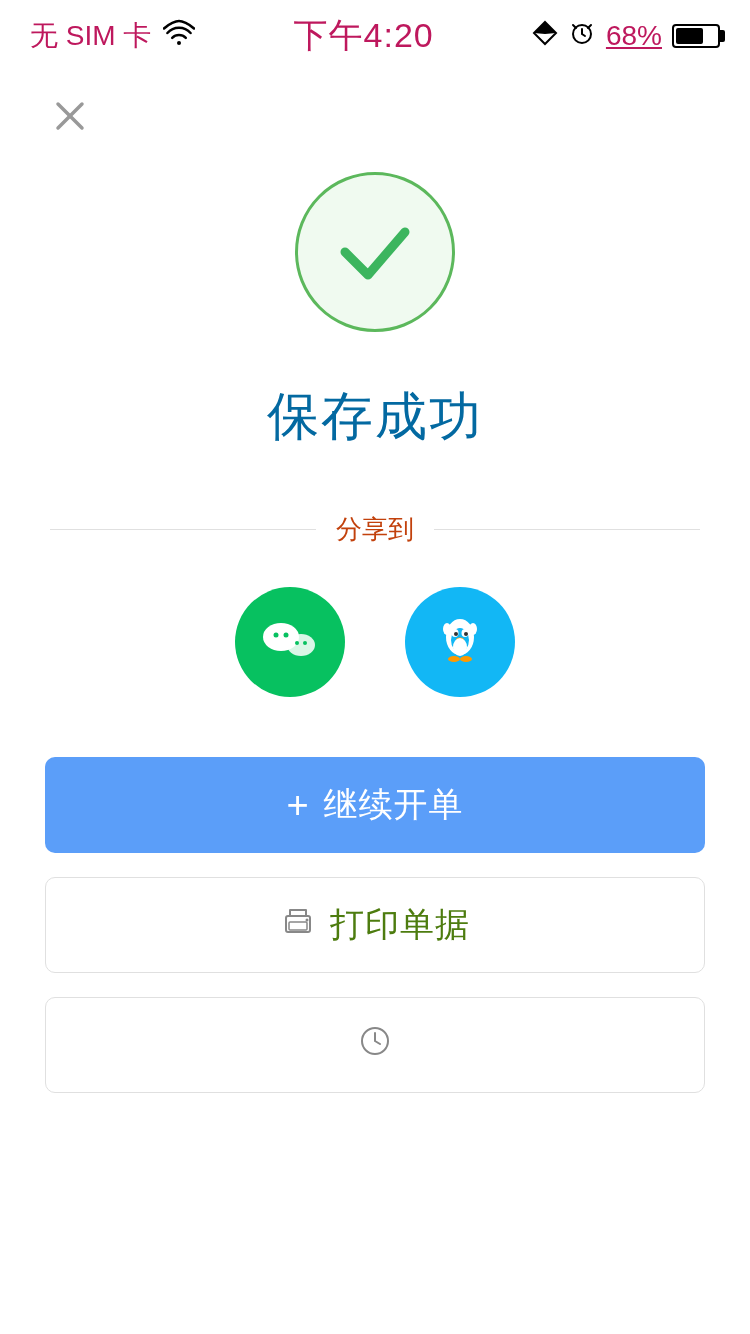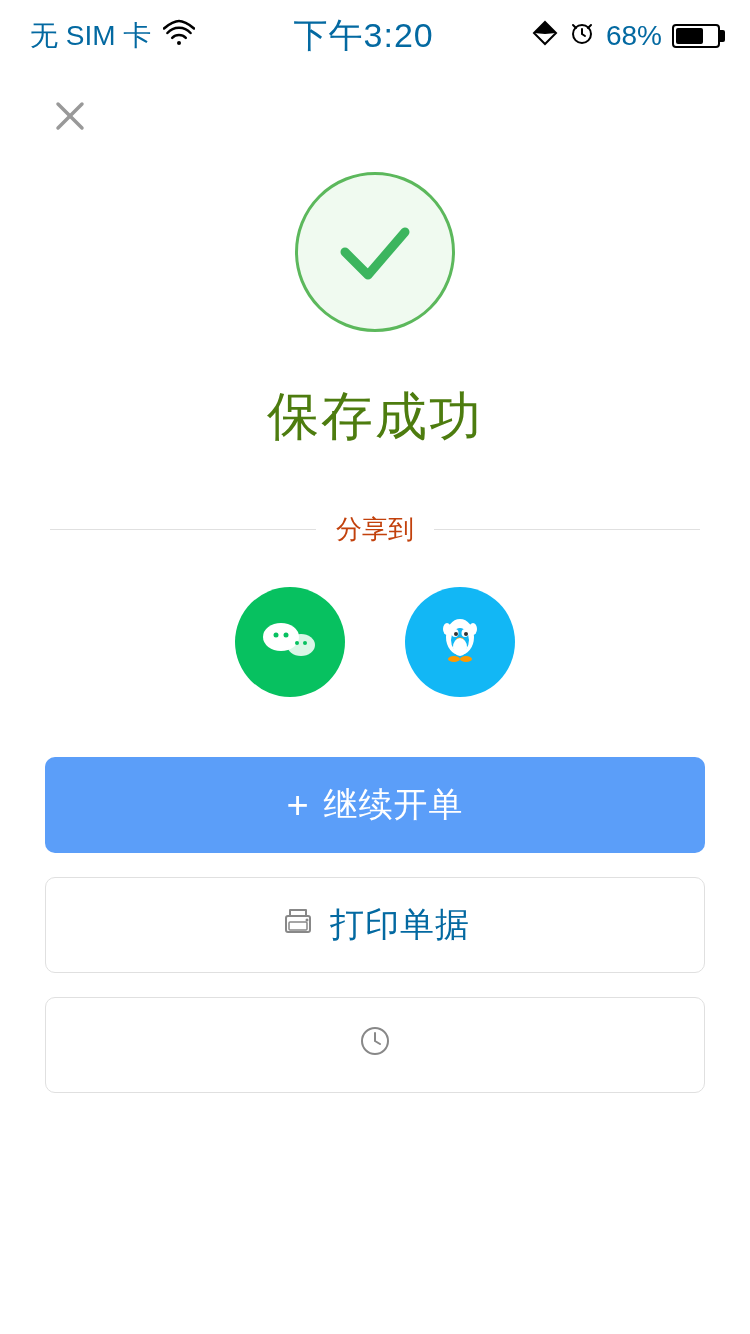--- a/index.html
+++ b/index.html
@@ -15,38 +15,39 @@
     
     .status-bar {
       width: 100%;
       height: 72px;
       background: #ffffff;
       display: flex;
       align-items: center;
       justify-content: space-between;
       padding: 0 30px;
       font-size: 28px;
-      color: #0369a1;
+      color: #be185d;
     }
     .status-left {
       display: flex;
       align-items: center;
       gap: 12px;
       font-size: 28px;
     }
     .status-center {
       font-size: 34px;
       font-weight: 500;
       letter-spacing: 1px;
     }
     .status-right {
       display: flex;
       align-items: center;
       gap: 10px;
       font-size: 28px;
+      text-decoration: underline;
     }
     .battery-outline {
       width: 48px;
       height: 24px;
       border: 2px solid #000;
       border-radius: 4px;
       position: relative;
       display: flex;
       align-items: center;
       padding: 2px;
@@ -108,21 +109,21 @@
     }
     .success-circle svg {
       width: 90px;
       height: 90px;
     }
 
     
     .success-title {
       font-size: 52px;
       font-weight: 400;
-      color: #4d7c0f;
+      color: #0369a1;
       margin-bottom: 60px;
       letter-spacing: 2px;
     }
 
     
     .share-section {
       width: 100%;
       display: flex;
       flex-direction: column;
       align-items: center;
@@ -205,21 +206,21 @@
       gap: 14px;
       cursor: pointer;
       letter-spacing: 1px;
     }
     .btn-secondary {
       width: 100%;
       height: 96px;
       background: #fff;
       border: 1px solid #e0e0e0;
       border-radius: 10px;
-      color: #0369a1;
+      color: #4d7c0f;
       font-size: 34px;
       display: flex;
       align-items: center;
       justify-content: center;
       gap: 14px;
       cursor: pointer;
       letter-spacing: 1px;
     }
   </style>
 </head>
@@ -231,21 +232,21 @@
 
     <span>
       <svg viewBox="0 0 32 32" fill="none" xmlns="http://www.w3.org/2000/svg" width="32" height="32">
         <path d="M16 24a2 2 0 1 1 0 4 2 2 0 0 1 0-4z" fill="#000"></path>
         <path d="M9.2 20.8a9.6 9.6 0 0 1 13.6 0" stroke="#000" stroke-width="2.5" stroke-linecap="round" fill="none"></path>
         <path d="M4.4 16a15.6 15.6 0 0 1 23.2 0" stroke="#000" stroke-width="2.5" stroke-linecap="round" fill="none"></path>
         <path d="M1 11.5C6.2 6.3 13 4 16 4s9.8 2.3 15 7.5" stroke="#000" stroke-width="2.5" stroke-linecap="round" fill="none"></path>
       </svg>
     </span>
   </div>
-  <div class="status-center">下午3:20</div>
+  <div class="status-center">下午4:20</div>
   <div class="status-right">
 
     <span>
       <svg width="26" height="26" viewBox="0 0 26 26" fill="none">
         <path d="M13 2L24 13L13 24L2 13L13 2Z" stroke="#000" stroke-width="2" fill="none"></path>
         <path d="M13 2L24 13L13 14L2 13Z" fill="#000"></path>
       </svg>
     </span>
 
     <span>

